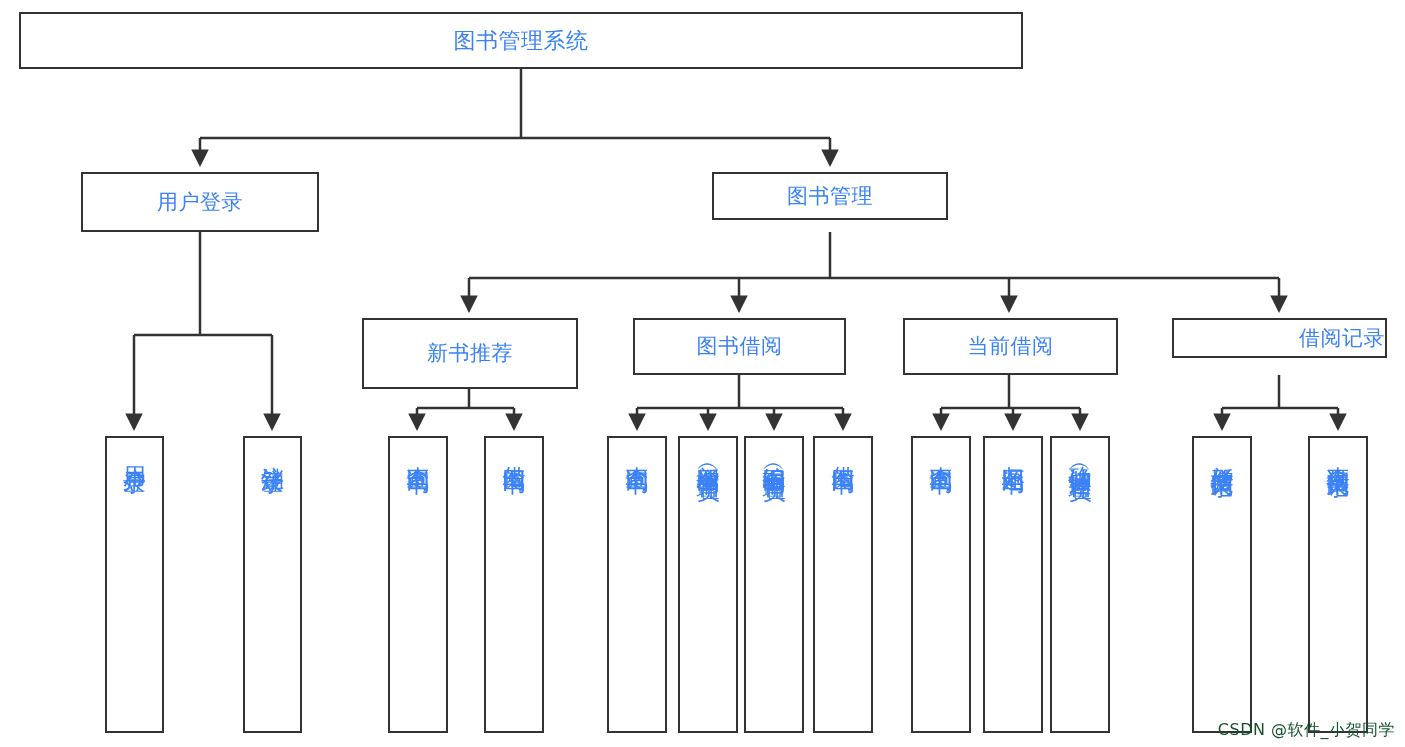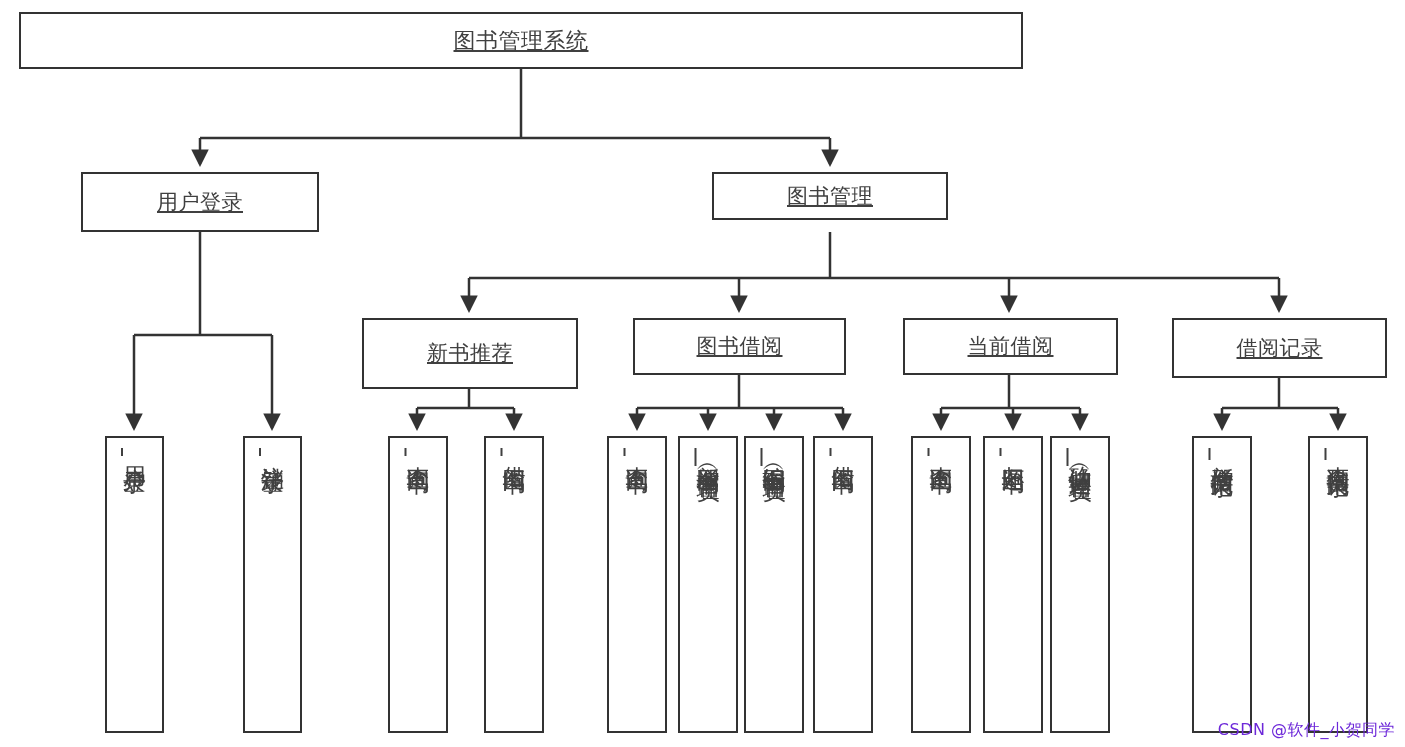--- a/index.html
+++ b/index.html
@@ -30,26 +30,25 @@
     position: absolute;
     box-sizing: border-box;
     background: #ffffff;
     border: 2.5px solid #333333;
     display: flex;
     align-items: center;
     justify-content: center;
     overflow: hidden;
   }
   .node .label {
-    color: #404040;
+    color: #3b82f6;
     line-height: 1.18;
     letter-spacing: 0.5px;
     white-space: pre-line;
     text-align: center;
-    text-decoration: underline;
   }
   .node.horiz .label {
     writing-mode: horizontal-tb;
     font-size: 21px;
   }
   .node.vert {
     align-items: flex-start;
     justify-content: center;
     padding-top: 10px;
   }
@@ -59,21 +58,21 @@
     font-size: 23px;
     letter-spacing: 2px;
     line-height: 1;
   }
   .node.root .label { font-size: 22px; }
   .watermark {
     position: absolute;
     right: 10px;
     bottom: 6px;
     font-size: 16px;
-    color: #6d28d9;
+    color: #14532d;
     letter-spacing: 0.5px;
     white-space: nowrap;
     pointer-events: none;
   }
 </style>
 </head>
 <body>
 
 <div id="diagram-root">
 
@@ -140,21 +139,21 @@
 
   <div class="node horiz" style="left:362px; top:318px; width:216px; height:71px;">
     <span class="label">新书推荐</span>
   </div>
   <div class="node horiz" style="left:633px; top:318px; width:213px; height:57px;">
     <span class="label">图书借阅</span>
   </div>
   <div class="node horiz" style="left:903px; top:318px; width:215px; height:57px;">
     <span class="label">当前借阅</span>
   </div>
-  <div class="node horiz" style="left:1172px; top:318px; width:215px; height:60px;">
+  <div class="node horiz" style="left:1172px; top:318px; width:215px; height:40px;justify-content:flex-end;">
     <span class="label">借阅记录</span>
   </div>
 
   <div class="node vert" style="left:105px; top:436px; width:59px; height:297px;">
     <span class="label">用户登录</span>
   </div>
   <div class="node vert" style="left:243px; top:436px; width:59px; height:297px;">
     <span class="label">注销登录</span>
   </div>
   <div class="node vert" style="left:388px; top:436px; width:60px; height:297px;">

